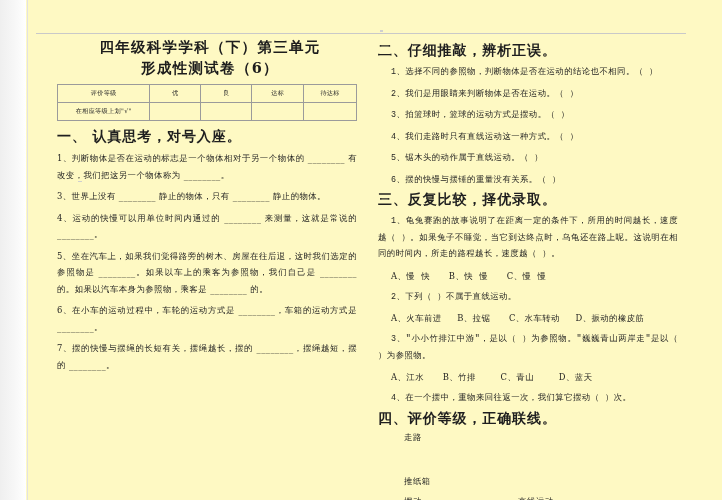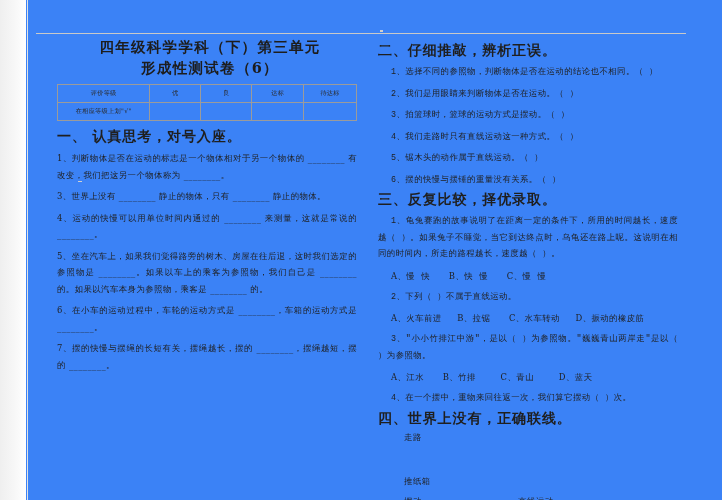--- a/index.html
+++ b/index.html
@@ -11,21 +11,21 @@
     height: 500px;
     background: #ffffff;
     font-family: "DejaVu Serif", "Liberation Serif", serif;
     overflow: hidden;
     position: relative;
   }
   
   #scan-page {
     position: absolute;
     inset: 0;
-    background: #3b82f6;
+    background: #fef9c3;
   }
   #left-margin-shade {
     position: absolute;
     left: 0; top: 0;
     width: 26px; height: 500px;
     background: linear-gradient(to right, #efefef 0%, #f7f7f7 55%, #ffffff 100%);
   }
   #top-rule {
     position: absolute;
     left: 36px; top: 33px;
@@ -202,21 +202,21 @@
     <div class="opts">A、慢  快      B、快  慢      C、慢  慢</div>
 
     <p class="q indent">2、下列（    ）不属于直线运动。</p>
     <div class="opts">A、火车前进     B、拉锯      C、水车转动     D、振动的橡皮筋</div>
 
     <p class="q indent">3、"小小竹排江中游"，是以（    ）为参照物。"巍巍青山两岸走"是以（    ）为参照物。</p>
     <div class="opts">A、江水      B、竹排        C、青山        D、蓝天</div>
 
     <p class="q indent">4、在一个摆中，重物来回往返一次，我们算它摆动（    ）次。</p>
 
-    <div class="section-title" style="margin-top:4px;">四、世界上没有，正确联线。</div>
+    <div class="section-title" style="margin-top:4px;">四、评价等级，正确联线。</div>
 
     <div id="match-block">
       <span class="m-left m-row-0">走路</span>
       <span class="m-left m-row-1">摆动</span>
       <span class="m-left m-row-2">推纸箱</span>
       <span class="m-right m-row-1">直线运动</span>
     </div>
   </div>
 </div>
 

